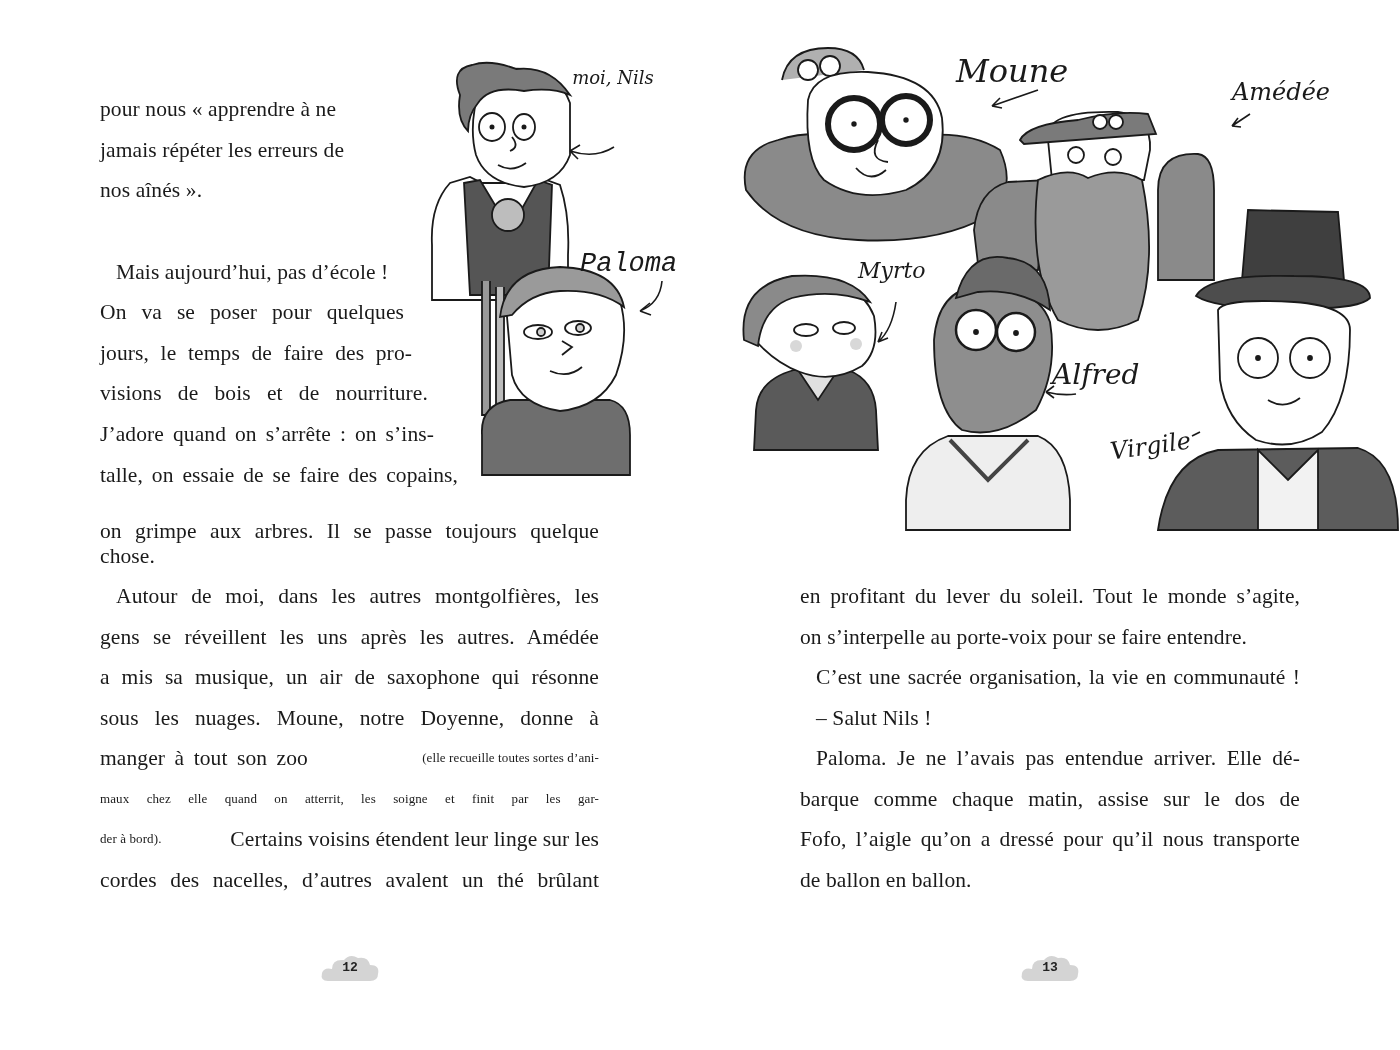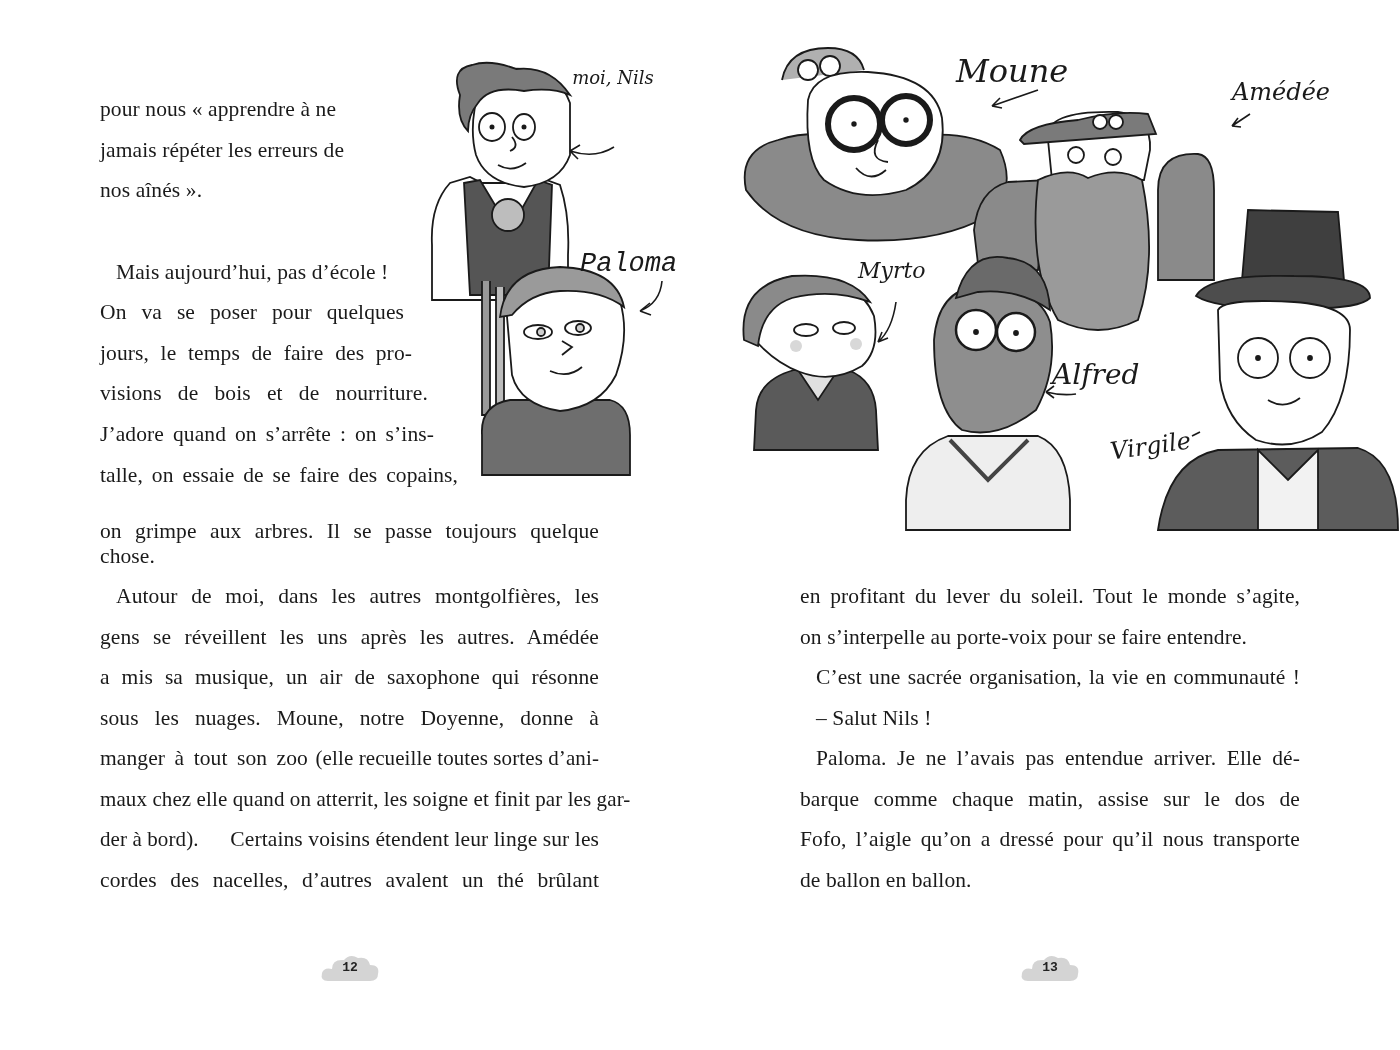--- a/index.html
+++ b/index.html
@@ -4,21 +4,21 @@
 <style>
   html, body { margin:0; padding:0; background:#ffffff; }
   body { width:1400px; height:1050px; position:relative; overflow:hidden;
          font-family:"DejaVu Serif","Liberation Serif",serif; color:#1c1c1c; }
   .page { position:absolute; top:0; height:1050px; width:700px; }
   .page.left { left:0; }
   .page.right { left:700px; }
   .line { position:absolute; font-family:"Liberation Serif","DejaVu Serif",serif;
           font-size:21.5px; line-height:40px; white-space:nowrap; color:#1a1a1a; letter-spacing:0.1px; }
   .just { text-align:justify; text-align-last:justify; }
-  .small { font-size:21px; }
+  .small { font-size:13px; }
   .pagenum { position:absolute; width:60px; height:34px; }
   .pagenum svg { position:absolute; left:0; top:0; }
   .pagenum span { position:absolute; left:0; top:7px; width:60px; text-align:center;
                   font-family:Liberation Mono, monospace; font-size:13px; font-weight:bold; color:#222; }
   .illus { position:absolute; }
   .hand { position:absolute; font-family:"DejaVu Serif",serif; font-style:italic; color:#1a1a1a; white-space:nowrap; }
   svg { overflow:visible; }
 </style>
 </head>
 <body>

